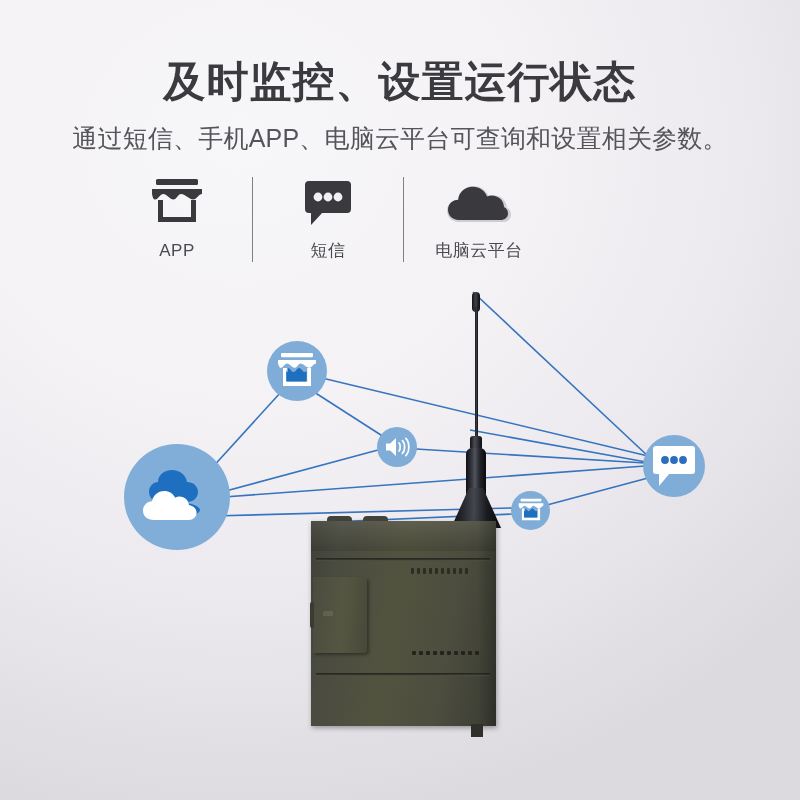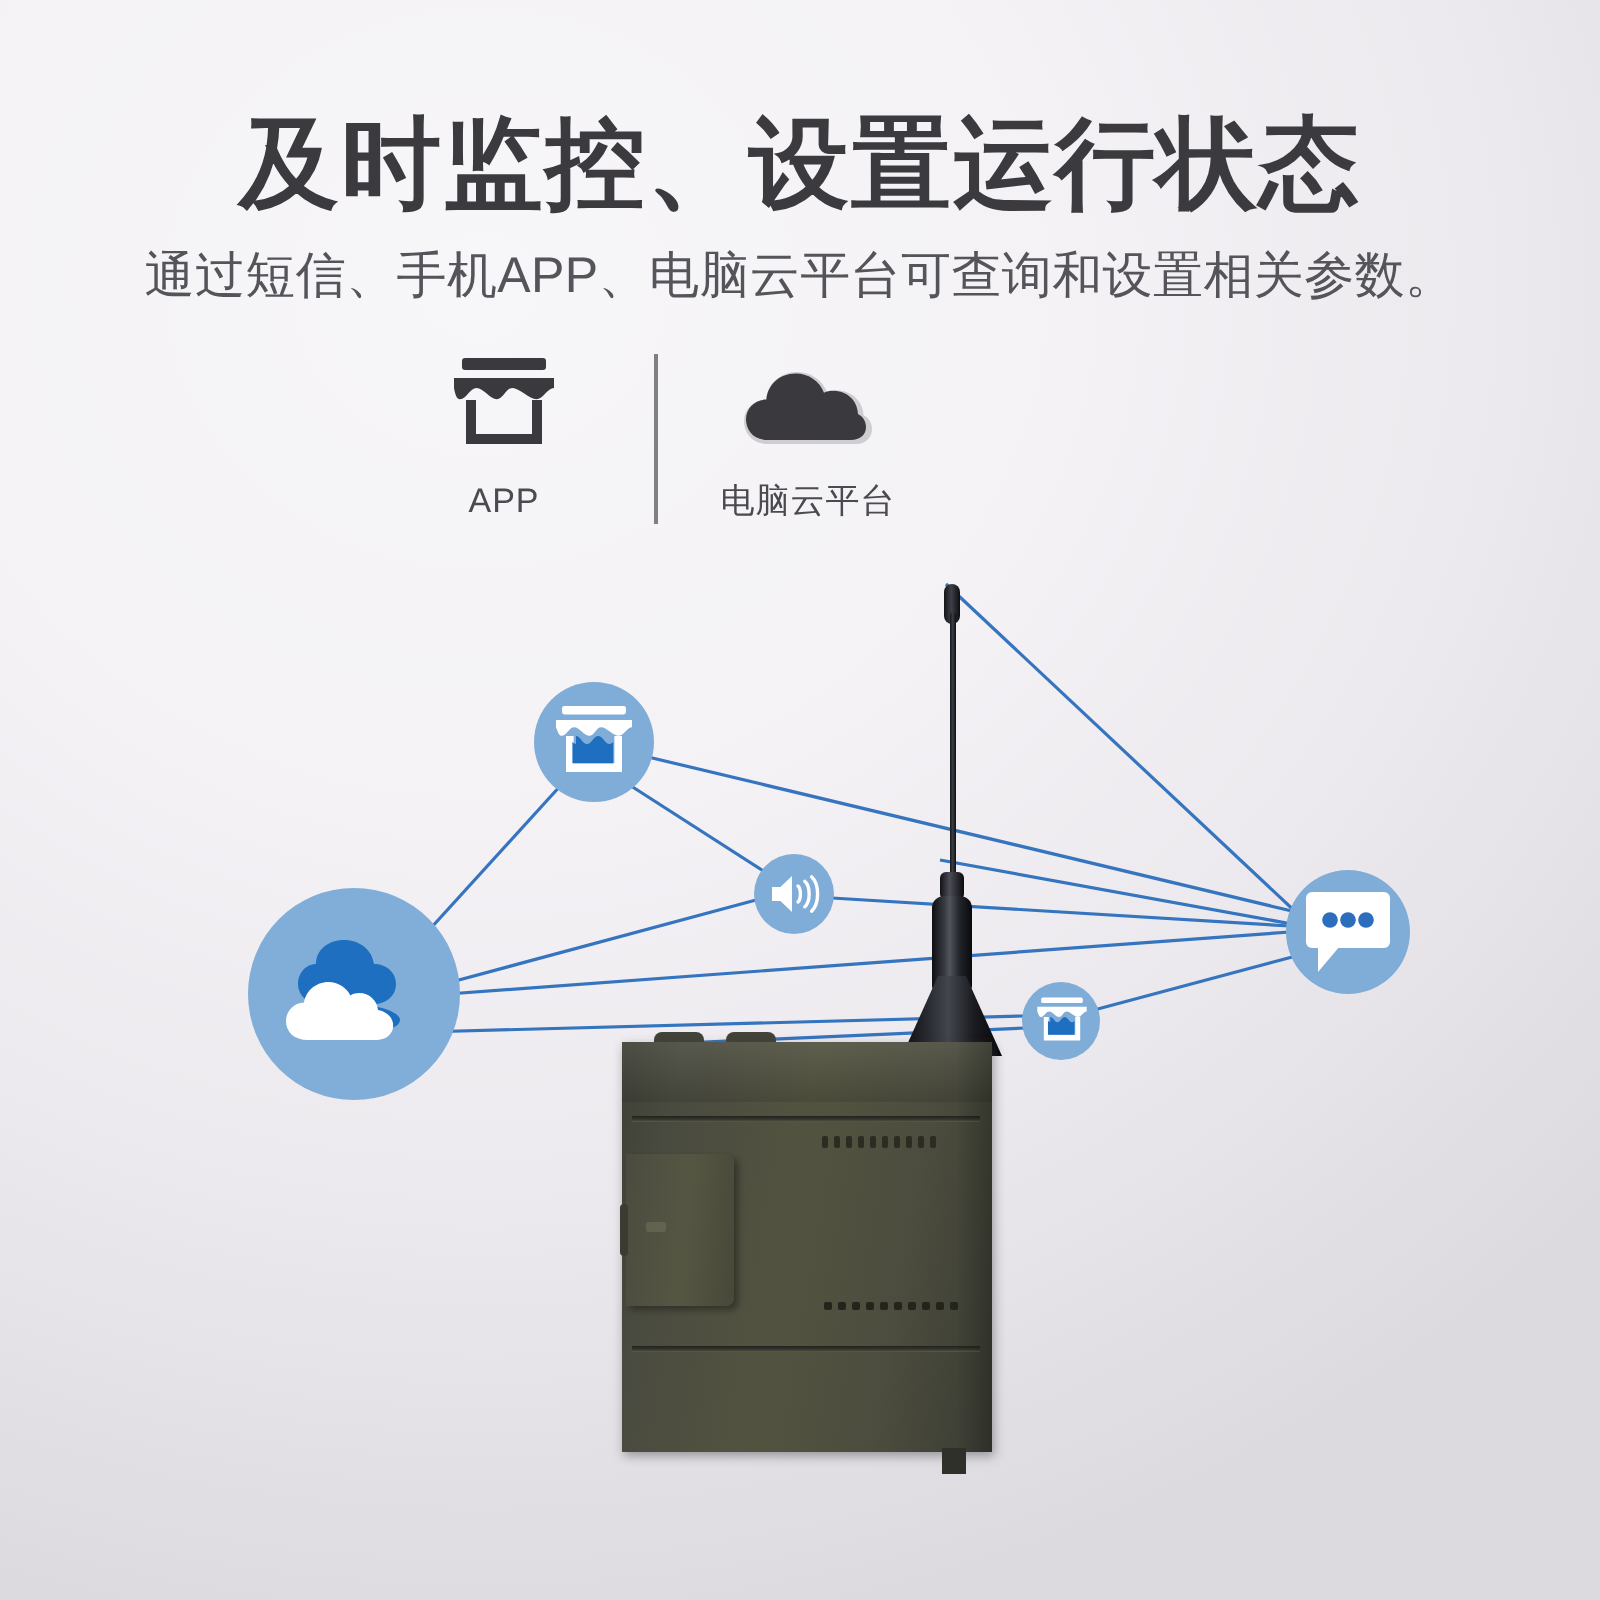--- a/index.html
+++ b/index.html
@@ -27,21 +27,21 @@
   .header {
     position: absolute;
     left: 0;
     top: 0;
     width: 800px;
     text-align: center;
   }
   .title {
     margin: 0;
     padding-top: 53px;
-    font-size: 50px;
+    font-size: 42px;
     line-height: 58px;
     font-weight: bold;
     color: #3b3b3f;
     letter-spacing: 1px;
     white-space: nowrap;
   }
   .subtitle {
     margin: 0;
     padding-top: 14px;
     font-size: 25px;
@@ -287,20 +287,32 @@
           <rect x="6" y="1" width="42" height="6" rx="1.5" fill="#3a3a3e"></rect>
           <path d="M2 11 h50 v5 c-3.2 0 -5.5 5.6 -8.8 5.6 S34.4 16 31.2 16 c-3.2 0 -4.6 5.6 -7.8 5.6 S16.5 16 13.3 16 C10 16 8.2 21.6 5 21.6 C3.4 21.6 2.6 19.4 2 16 Z" fill="#3a3a3e"></path>
           <path d="M8 22 v22 h38 v-22 h-5 v17 h-28 v-17 z" fill="#3a3a3e"></path>
         </svg>
       </div>
       <div class="channel-label">APP</div>
     </div>
 
     <div class="divider"></div>
 
+    <div class="channel">
+      <div class="channel-icon">
+        <svg width="50" height="48" viewBox="0 0 50 48" aria-hidden="true">
+          <rect x="2" y="2" width="46" height="32" rx="4" fill="#3a3a3e"></rect>
+          <path d="M8 33 L8 46 L20 33 Z" fill="#3a3a3e"></path>
+          <circle cx="15" cy="18" r="4.4" fill="#f2f0f3"></circle>
+          <circle cx="25" cy="18" r="4.4" fill="#f2f0f3"></circle>
+          <circle cx="35" cy="18" r="4.4" fill="#f2f0f3"></circle>
+        </svg>
+      </div>
+      <div class="channel-label">短信</div>
+    </div>
 
     <div class="divider"></div>
 
     <div class="channel">
       <div class="channel-icon">
         <svg width="68" height="46" viewBox="0 0 68 46" aria-hidden="true">
           <path d="M14 42 C6 42 2 36.5 2 30.5 C2 24.5 7 20 13 20 C13.6 12 20 6 28.5 6 C35.6 6 41.5 10.3 43.6 16.3 C45 15.6 46.7 15.2 48.4 15.2 C56 15.2 61.5 20.6 61.8 27.6 C64.8 29.2 66 31.8 66 34.6 C66 39 62.6 42 58 42 Z" fill="#cfcdd2"></path>
           <path d="M14 40 C6.6 40 3 35 3 29.6 C3 24 7.6 19.8 13.2 19.8 C13.8 12.4 19.8 6.8 27.8 6.8 C34.4 6.8 40 10.8 42 16.4 C43.3 15.7 44.9 15.4 46.5 15.4 C53.6 15.4 58.8 20.4 59 27 C61.8 28.5 63 30.9 63 33.5 C63 37.6 59.8 40 55.5 40 Z" fill="#3a3a3e"></path>
         </svg>
       </div>

